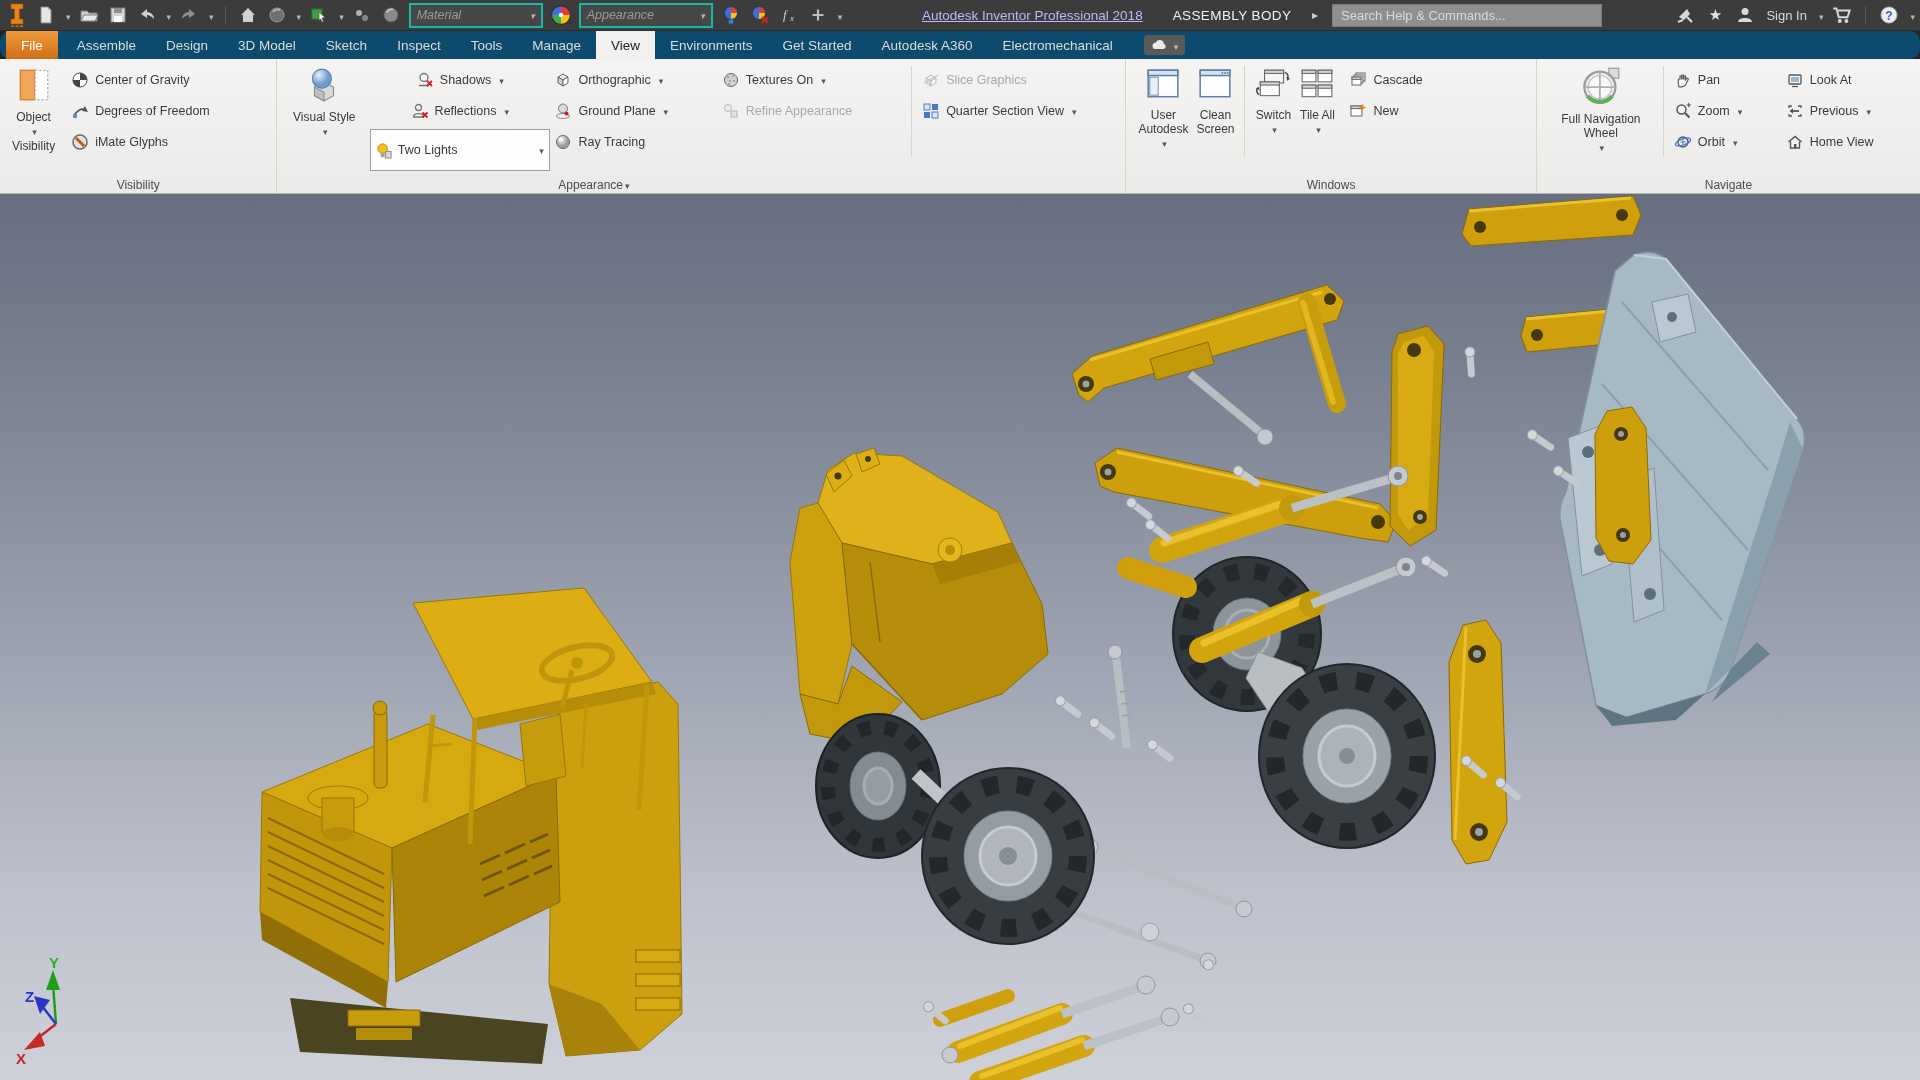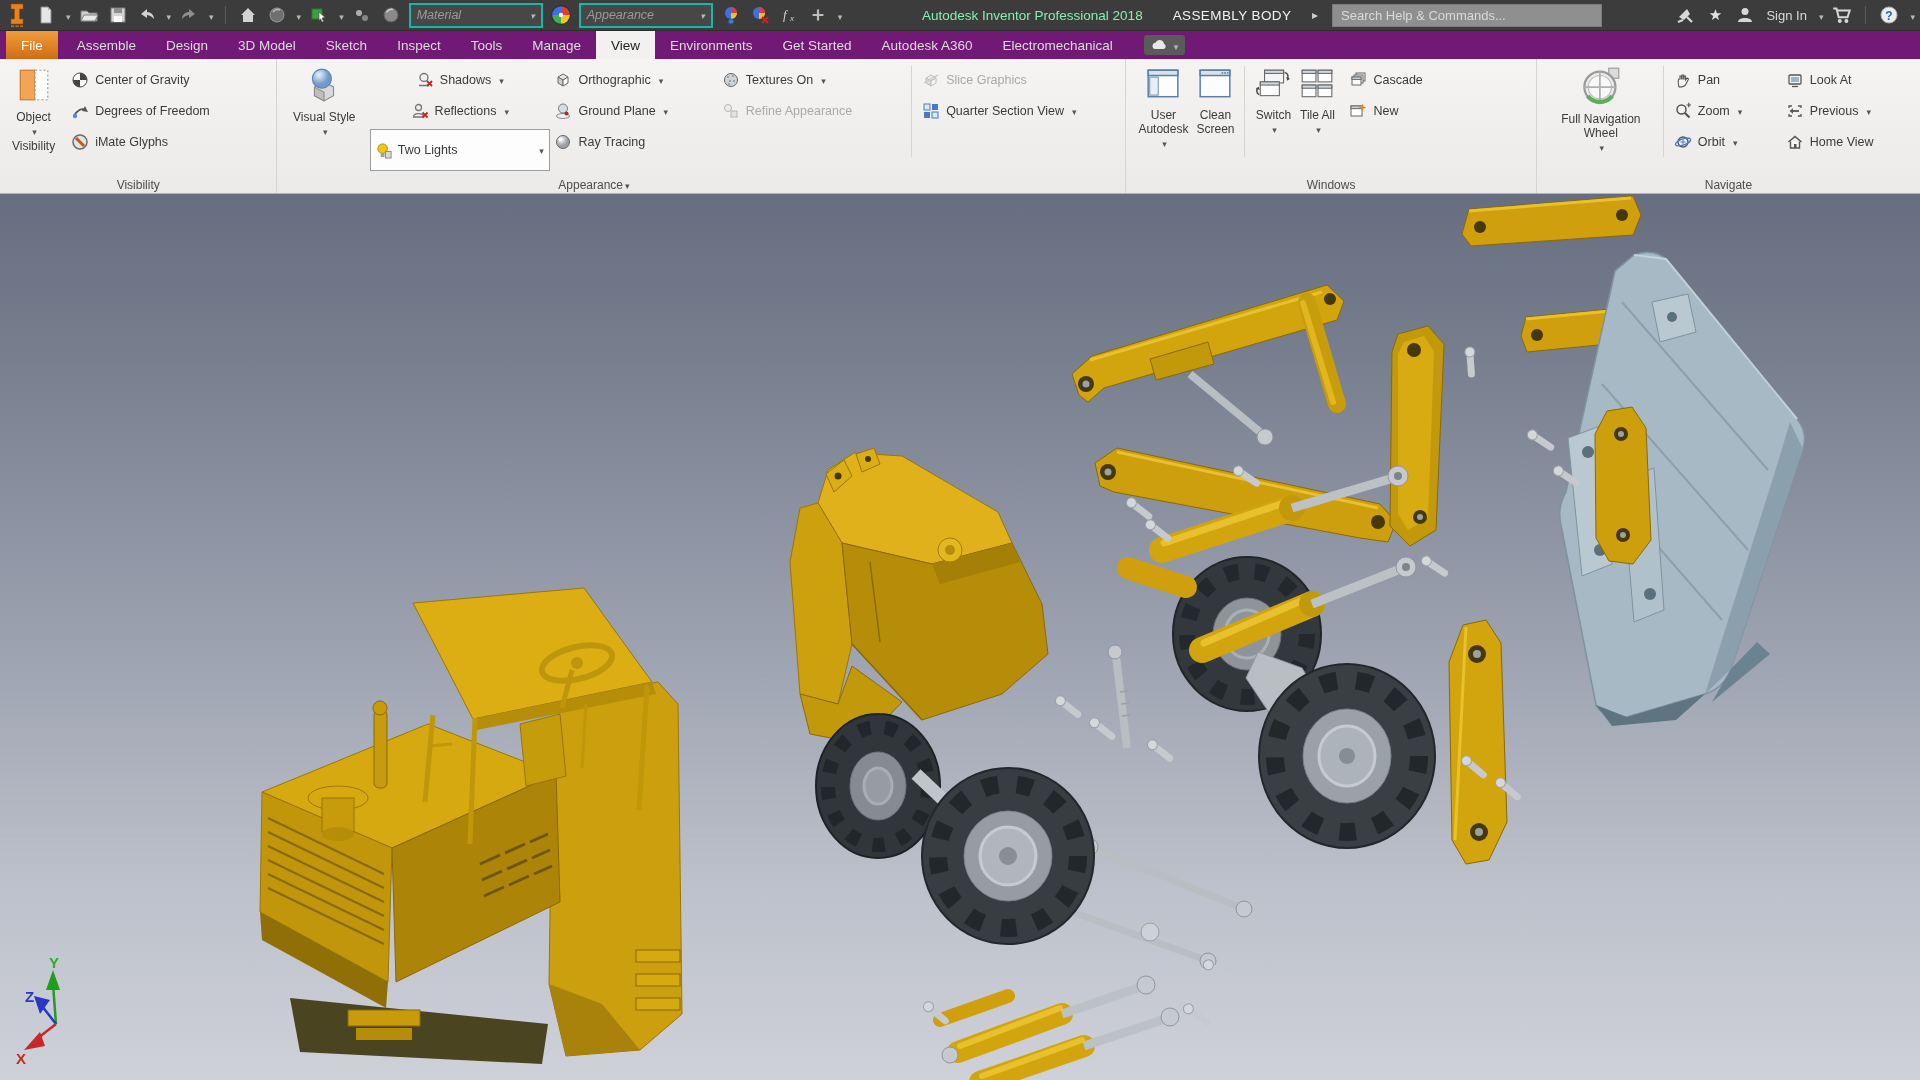--- a/index.html
+++ b/index.html
@@ -9,33 +9,33 @@
   .tb{height:30px;background:#3c3c3c;border-bottom:1px solid #2c2c2c;display:flex;
       align-items:center;padding:0 6px;gap:7px;position:relative;color:#d2d2d2;}
   .tb .ic{display:inline-flex;align-items:center;justify-content:center;width:22px;height:22px;}
   .vsep{width:1px;height:18px;background:#5a5a5a;margin:0 4px;}
   .cdn::after{content:"▾";font-size:9px;color:#b8b8b8;margin-left:2px;}
   .cdn-d::after{content:"▾";font-size:9px;color:#555;margin-left:2px;}
   .combo-dark{width:118px;height:21px;background:#474747;border:2px solid #14b8a6;
       display:flex;align-items:center;padding:0 6px;font-size:12.5px;font-style:italic;color:#9a9a9a;}
   .combo-dark .cd{margin-left:auto;}
   .tb-title{position:absolute;left:922px;top:0;height:30px;display:flex;align-items:center;gap:30px;white-space:nowrap;}
-  .tb-title .t1{font-size:13.5px;color:#86efac;}
+  .tb-title .t1{font-size:13.5px;color:#c4b5fd;text-decoration:underline;}
   .tb-title .t2{font-size:13.5px;color:#f2f2f2;letter-spacing:.4px;}
   .tb-arrow{position:absolute;left:1312px;top:0;height:30px;display:flex;align-items:center;}
   .tb-arrow::after{content:"▸";color:#cfcfcf;font-size:12px;}
   .search{position:absolute;left:1332px;top:4px;width:252px;height:21px;background:#8f8f8f;
       border:1px solid #7c7c7c;color:#2a2a2a;font-size:13px;padding:0 8px;outline:none;
       font-family:"Liberation Sans",sans-serif;}
   .search::placeholder{color:#dadada;}
   .tb-right{position:absolute;right:5px;top:0;height:30px;display:flex;align-items:center;gap:8px;}
   .signin{font-size:13px;color:#dadada;margin:0 2px;}
   .star-ic::after{content:"★";font-size:15px;color:#e2e2e2;}
   
-  .tabs{height:28px;background:#701a75;display:flex;align-items:stretch;padding-left:6px;}
+  .tabs{height:28px;background:#0c4a6e;display:flex;align-items:stretch;padding-left:6px;border-radius:10px;}
   .tab{display:flex;align-items:center;padding:0 15px;font-size:13.5px;color:#dcdcdc;cursor:default;}
   .tab.file{background:linear-gradient(#f09c3c,#d06d14);color:#fff;margin-right:4px;}
   .tab.active{background:#f2f1f0;color:#222;}
   .cloudbtn{margin-left:16px;align-self:center;display:flex;align-items:center;gap:3px;
       background:#5a5a5a;border-radius:3px;padding:2px 7px;height:16px;}
   
   .ribbon{height:134px;background:linear-gradient(#f5f4f3,#eceae8);border-bottom:1px solid #b5b3b0;
       display:flex;color:#3a3a3a;}
   .panel{position:relative;padding:5px 8px 20px 8px;border-right:1px solid #d6d4d1;display:flex;align-items:flex-start;}
   .plabel{position:absolute;bottom:1px;left:0;right:0;text-align:center;font-size:12px;color:#4c4c4c;}

